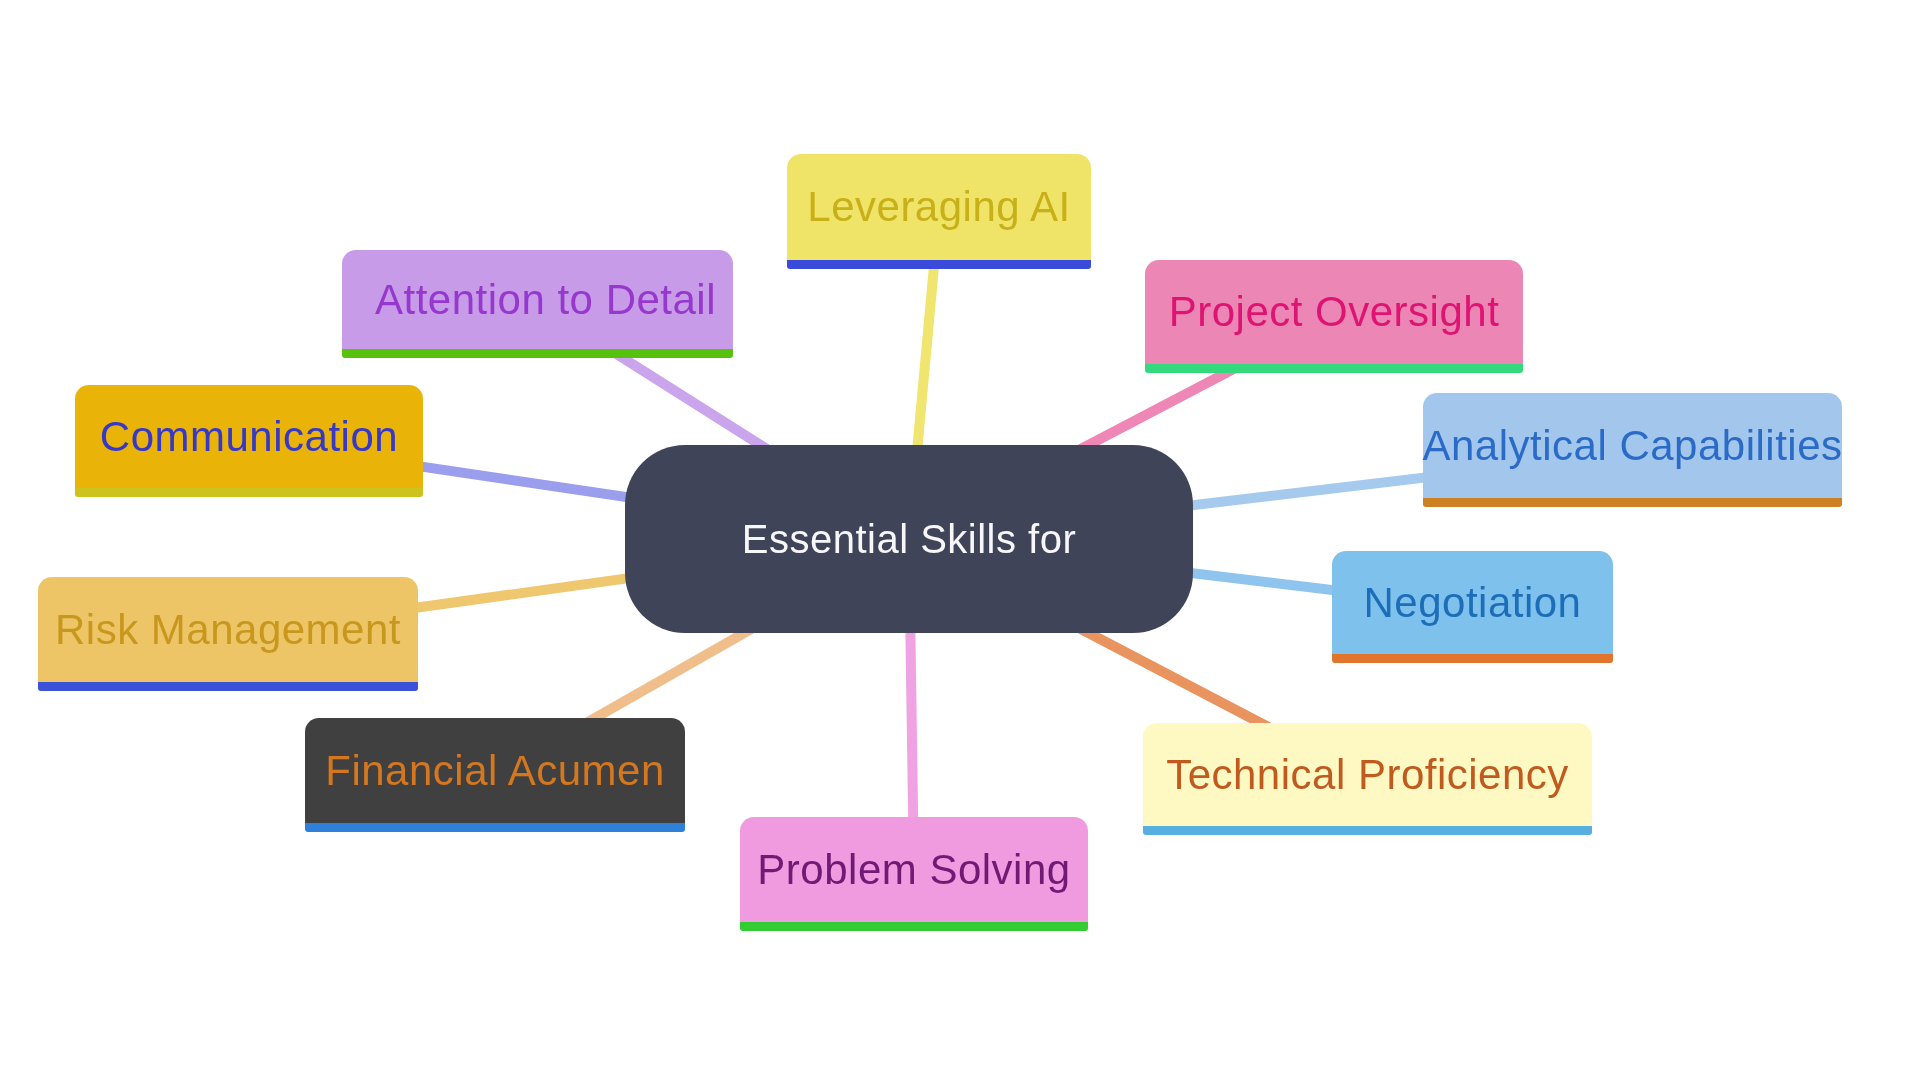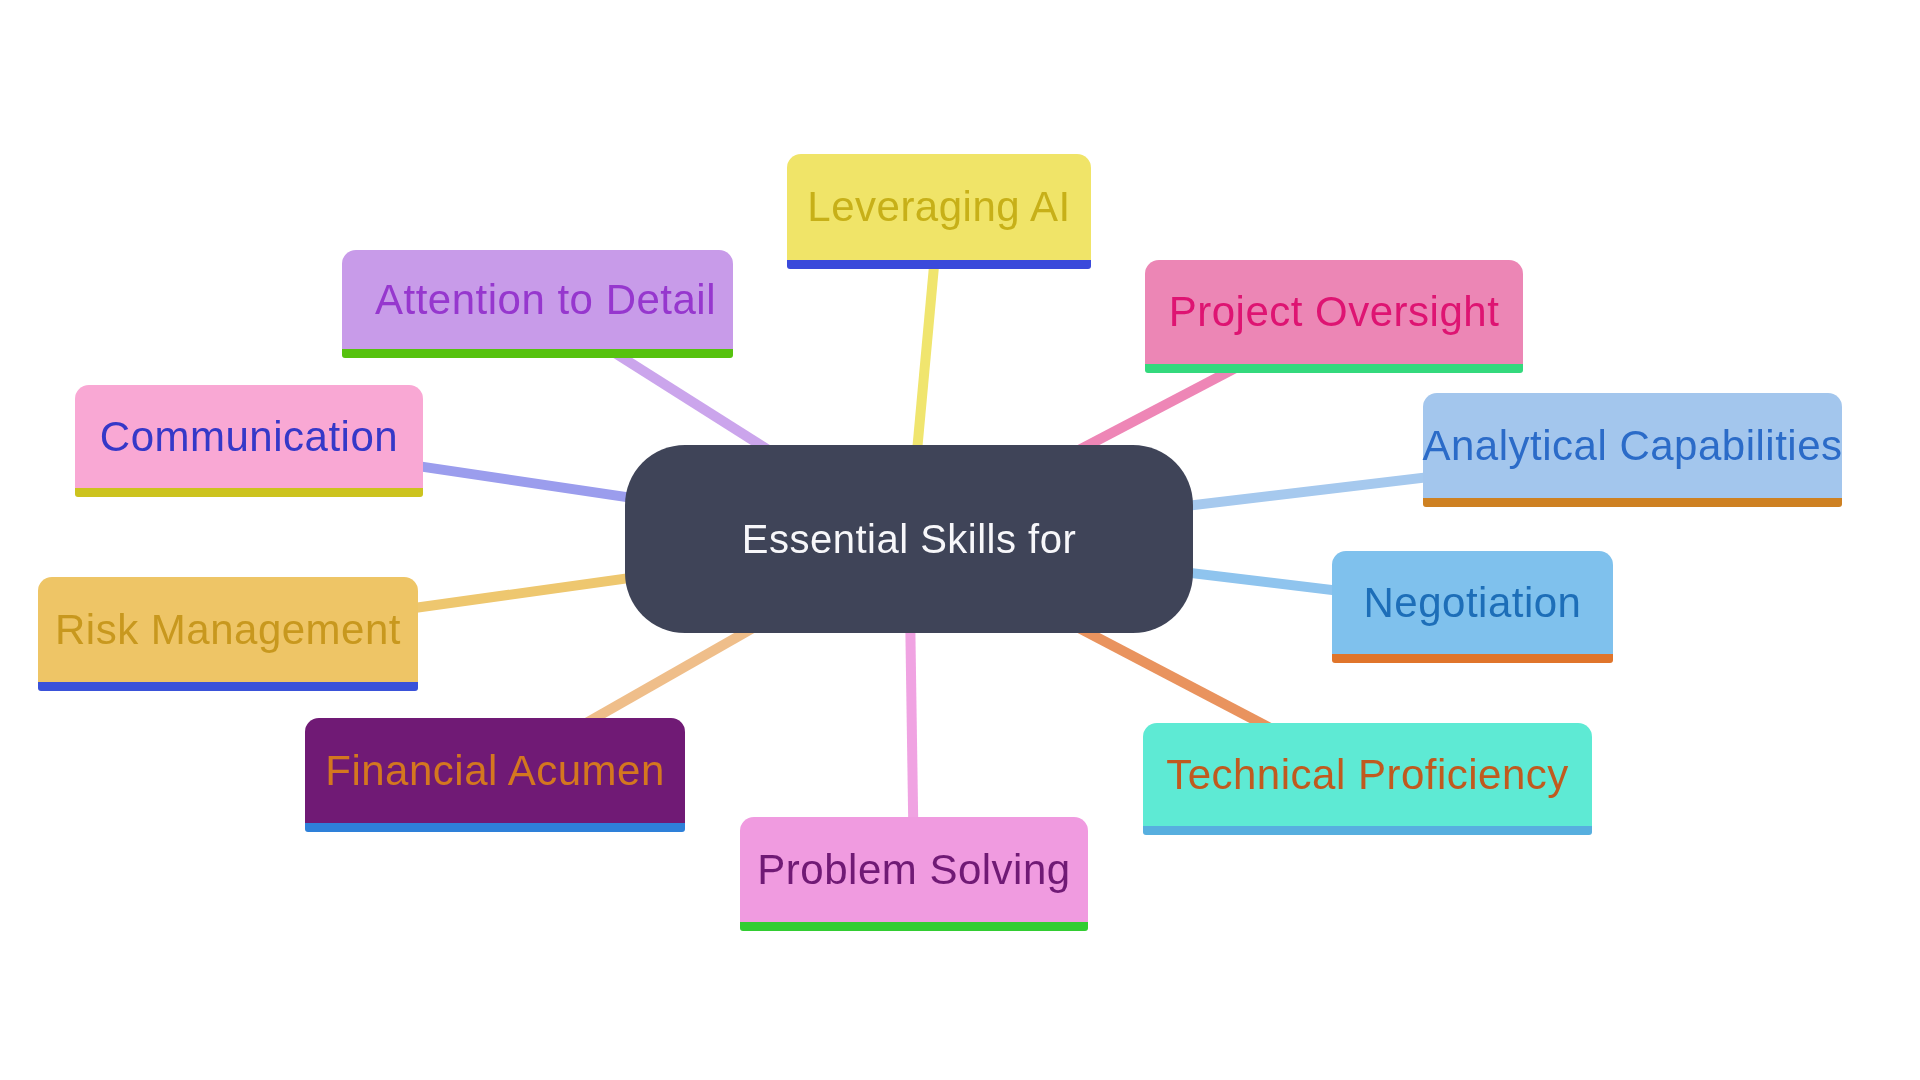--- a/index.html
+++ b/index.html
@@ -70,32 +70,32 @@
       </div>
       <div class="node branch-node" style="left: 1145px; top: 260px; width: 378px; height: 113px; background: rgb(236, 134, 181); color: rgb(222, 20, 114); border-bottom: 9px solid rgb(52, 217, 125);">
         <span>Project Oversight</span>
       </div>
       <div class="node branch-node" style="left: 1423px; top: 393px; width: 419px; height: 114px; background: rgb(163, 198, 237); color: rgb(43, 107, 200); border-bottom: 9px solid rgb(206, 129, 34);">
         <span>Analytical Capabilities</span>
       </div>
       <div class="node branch-node" style="left: 1332px; top: 551px; width: 281px; height: 112px; background: rgb(127, 193, 237); color: rgb(29, 110, 184); border-bottom: 9px solid rgb(224, 117, 43); align-items: center;">
         <span>Negotiation</span>
       </div>
-      <div class="node branch-node" style="left: 1143px; top: 723px; width: 449px; height: 112px; background: #5eead4; color: rgb(192, 90, 31); border-bottom: 9px solid rgb(87, 175, 223);">
+      <div class="node branch-node" style="left: 1143px; top: 723px; width: 449px; height: 112px; background: #fef9c3; color: rgb(192, 90, 31); border-bottom: 9px solid rgb(87, 175, 223);">
         <span>Technical Proficiency</span>
       </div>
       <div class="node branch-node" style="left: 740px; top: 817px; width: 348px; height: 114px; background: rgb(240, 155, 224); color: #701a75; border-bottom: 9px solid rgb(50, 205, 50);">
         <span>Problem Solving</span>
       </div>
-      <div class="node branch-node" style="left: 305px; top: 718px; width: 380px; height: 114px; background: #701a75; color: rgb(212, 119, 31); border-bottom: 9px solid rgb(46, 128, 217);">
+      <div class="node branch-node" style="left: 305px; top: 718px; width: 380px; height: 114px; background: #404040; color: rgb(212, 119, 31); border-bottom: 9px solid rgb(46, 128, 217);">
         <span>Financial Acumen</span>
       </div>
       <div class="node branch-node" style="left: 38px; top: 577px; width: 380px; height: 114px; background: rgb(238, 197, 102); color: rgb(200, 152, 30); border-bottom: 9px solid rgb(58, 82, 217);">
         <span>Risk Management</span>
       </div>
-      <div class="node branch-node" style="left: 75px; top: 385px; width: 348px; height: 112px; background: #f9a8d4; color: rgb(53, 56, 200); border-bottom: 9px solid rgb(204, 195, 30);">
+      <div class="node branch-node" style="left: 75px; top: 385px; width: 348px; height: 112px; background: #eab308; color: rgb(53, 56, 200); border-bottom: 9px solid rgb(204, 195, 30);">
         <span>Communication</span>
       </div>
       <div class="node branch-node" style="left: 342px; top: 250px; width: 391px; height: 108px; background: rgb(200, 155, 233); color: rgb(150, 55, 206); border-bottom: 9px solid rgb(86, 194, 14); padding-left: 16px;">
         <span>Attention to Detail</span>
       </div>
     </div>
 </div>
 
 </body></html>

